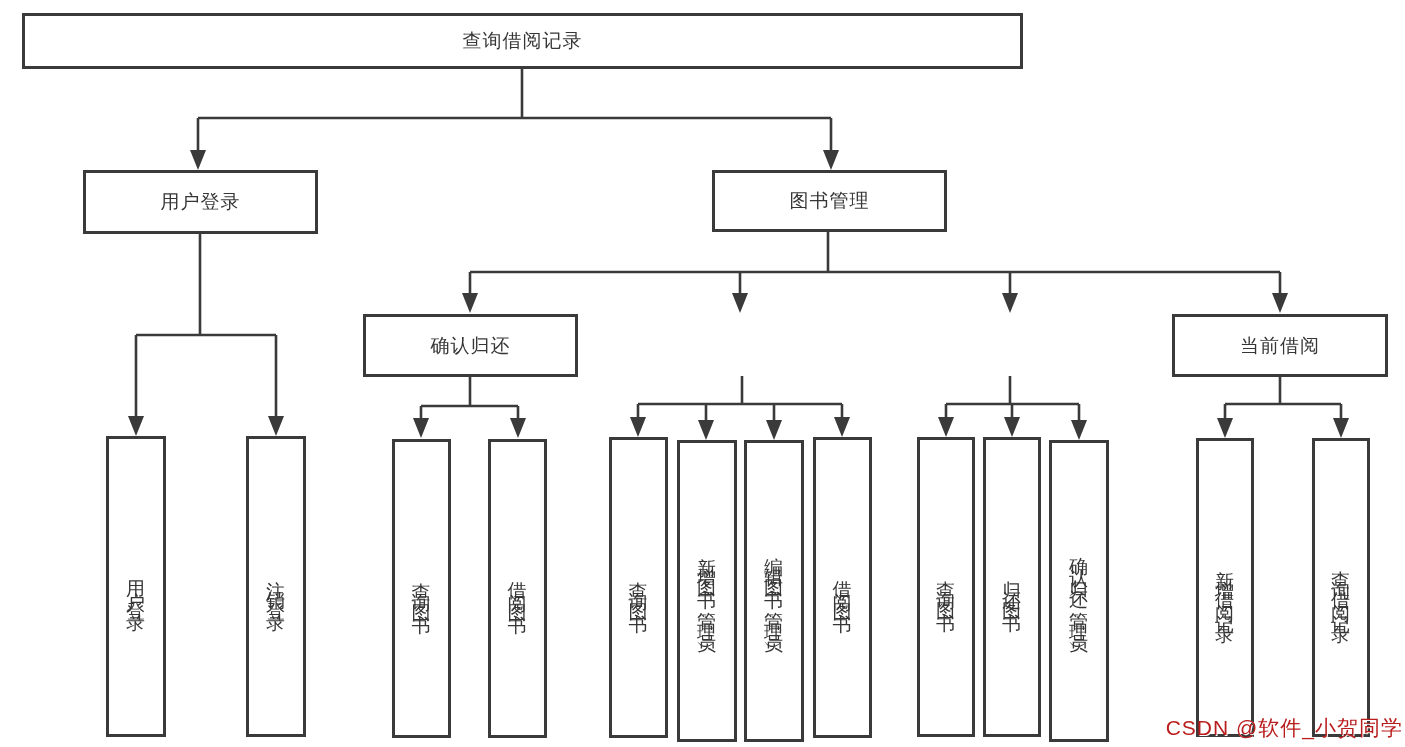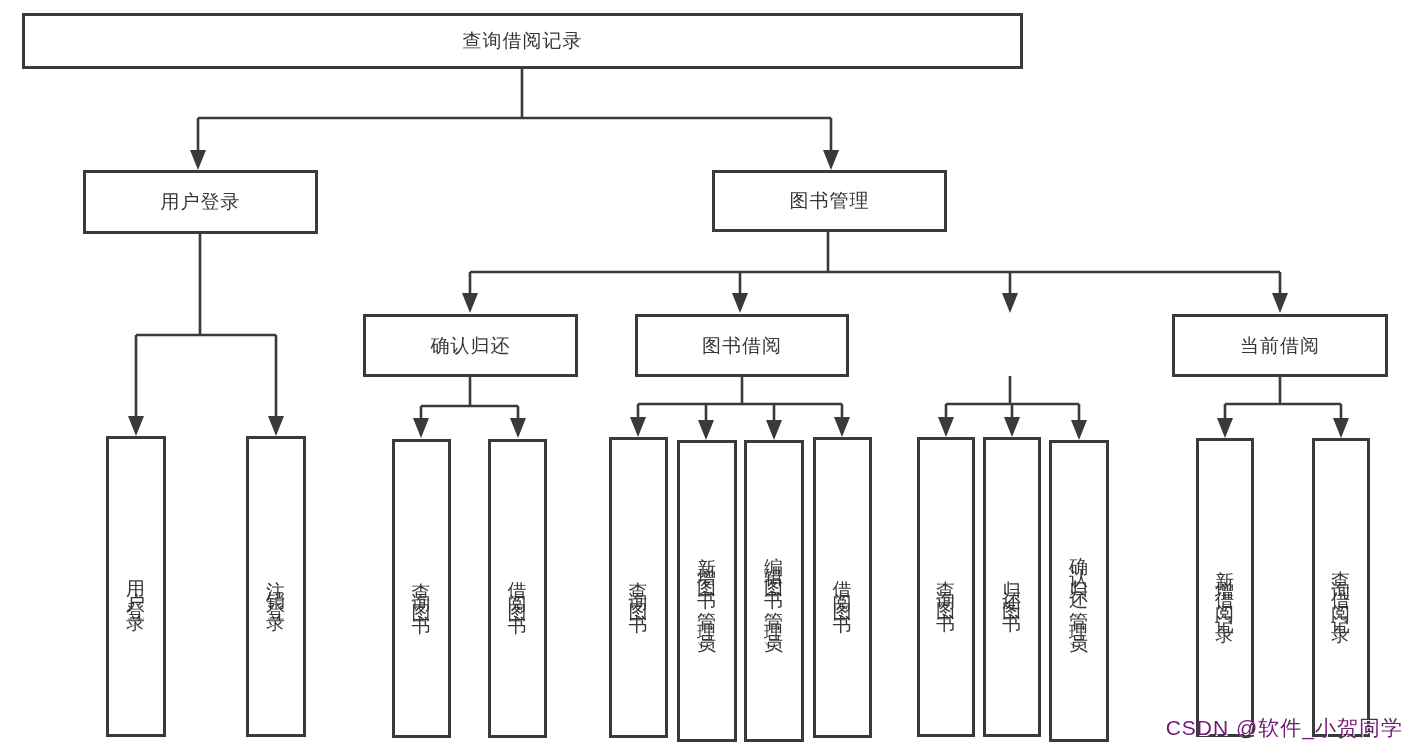--- a/index.html
+++ b/index.html
@@ -28,21 +28,21 @@
     writing-mode: vertical-rl;
     text-orientation: mixed;
     letter-spacing: 11px;
     line-height: 1;
   }
   .watermark {
     position: absolute;
     right: 2px;
     bottom: 5px;
     font-size: 21px;
-    color: #701a75;
+    color: #b91c1c;
     letter-spacing: 1px;
     text-shadow: 1px 1px 0 #ffffff;
     white-space: nowrap;
   }
 </style>
 </head>
 <body>
 
 <div class="stage">
 
@@ -86,23 +86,20 @@
   <div class="hnode" style="left:83px;top:170px;width:235px;height:64px">
     <span>用户登录</span>
   </div>
   <div class="hnode" style="left:712px;top:170px;width:235px;height:62px">
     <span>图书管理</span>
   </div>
 
   <div class="hnode" style="left:363px;top:314px;width:215px;height:63px">
     <span>确认归还</span>
   </div>
-  <div class="hnode" style="left:635px;top:314px;width:214px;height:63px">
-    <span>图书借阅</span>
-  </div>
   <div class="hnode" style="left:1172px;top:314px;width:216px;height:63px">
     <span>当前借阅</span>
   </div>
 
   <div class="vnode" style="left:106px;top:436px;width:60px;height:301px">
     <span>用户登录</span>
   </div>
   <div class="vnode" style="left:246px;top:436px;width:60px;height:301px">
     <span>注销登录</span>
   </div>

